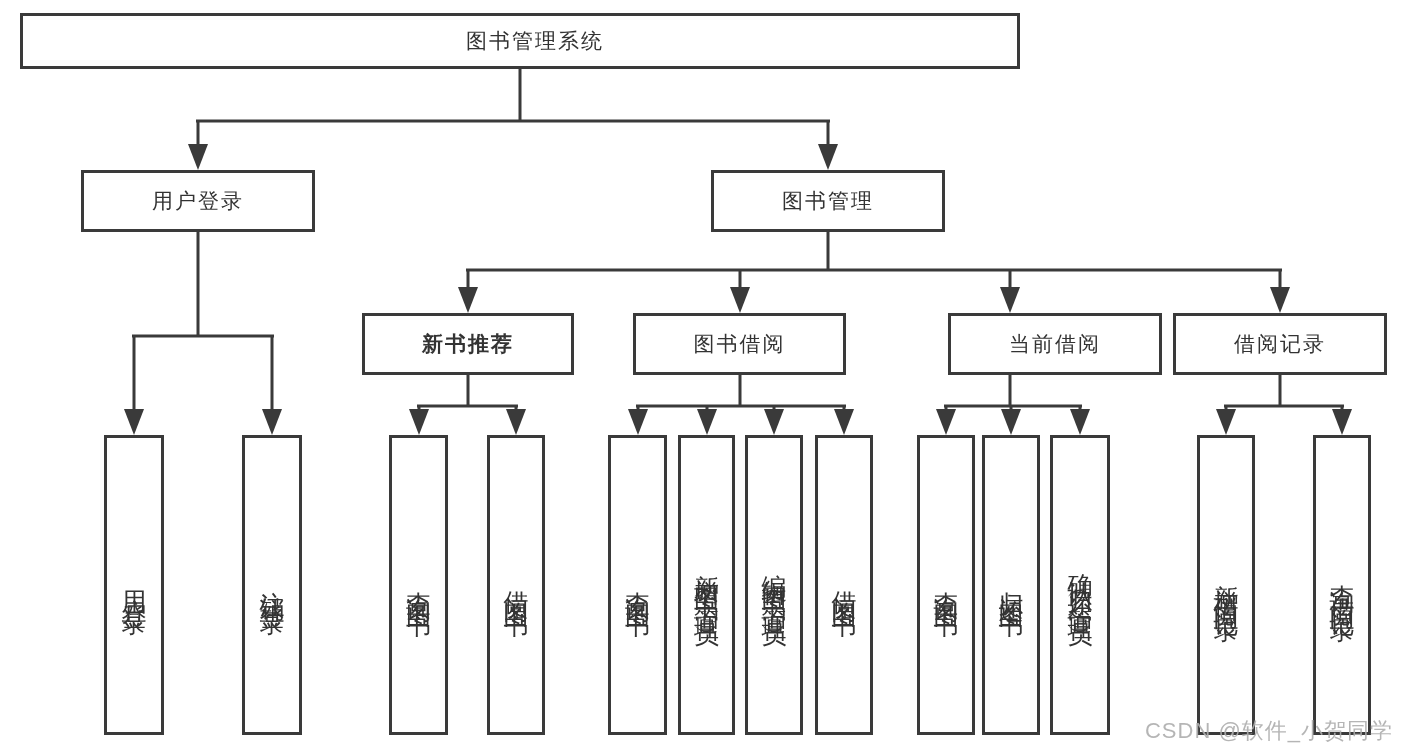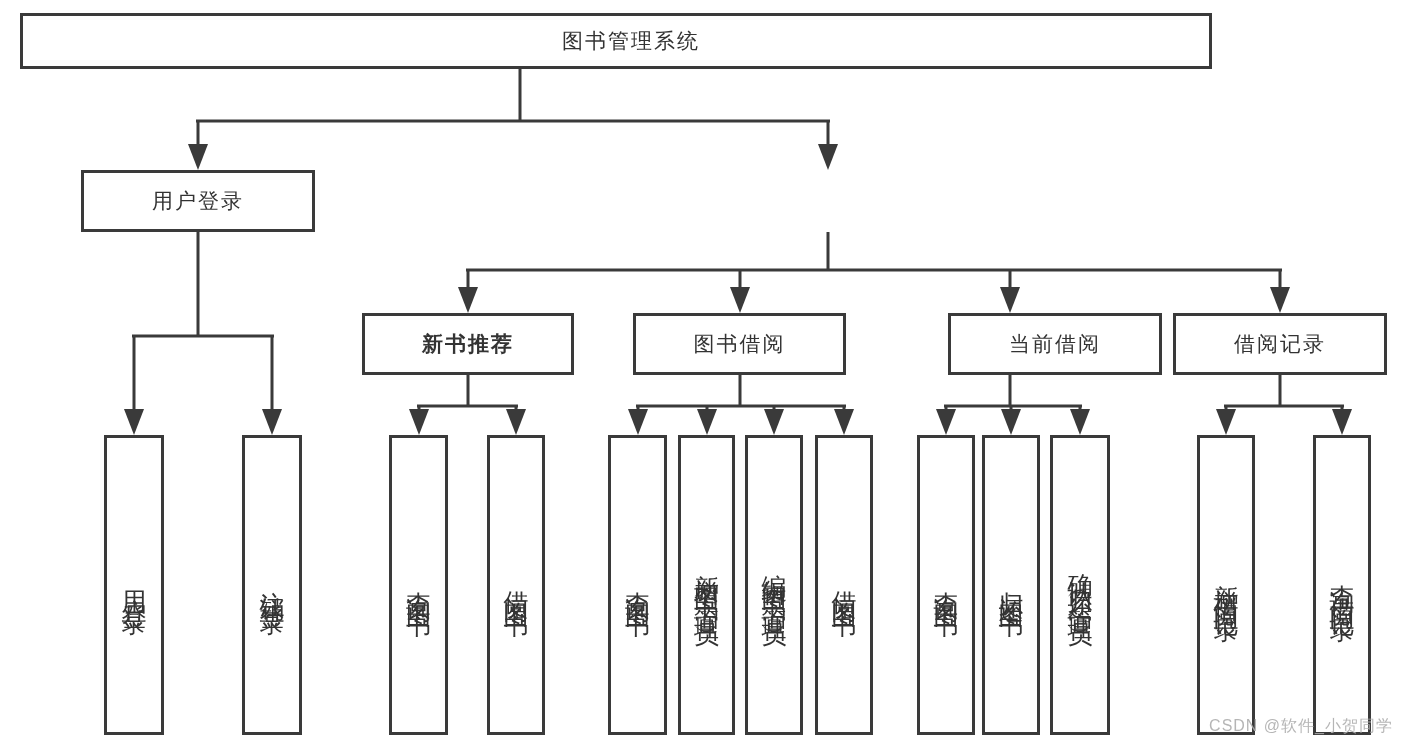--- a/index.html
+++ b/index.html
@@ -31,21 +31,21 @@
     white-space: nowrap;
   }
   .v-label {
     writing-mode: vertical-rl;
     text-orientation: mixed;
     font-size: 25px;
     letter-spacing: 7px;
     line-height: 1;
   }
   
-  .n-root   { left: 20px;   top: 13px;  width: 1192px; height: 56px; padding-left: 30px; }
+  .n-root   { left: 20px;   top: 13px;  width: 1000px; height: 56px; padding-left: 30px; }
   .n-l2a    { left: 81px;   top: 170px; width: 234px;  height: 62px; }
   .n-l2b    { left: 711px;  top: 170px; width: 234px;  height: 62px; }
   .n-l3a    { left: 362px;  top: 313px; width: 212px;  height: 62px; font-weight: bold; }
   .n-l3b    { left: 633px;  top: 313px; width: 213px;  height: 62px; }
   .n-l3c    { left: 903px;  top: 313px; width: 214px;  height: 62px; margin-left: 45px; }
   .n-l3d    { left: 1173px; top: 313px; width: 214px;  height: 62px; }
   .tall     { top: 435px; height: 300px; }
   .n-c1  { left: 104px;  width: 60px; }
   .n-c2  { left: 242px;  width: 60px; }
   .n-c3  { left: 389px;  width: 59px; }
@@ -72,21 +72,21 @@
     fill: none;
   }
   .connectors polygon {
     fill: #3a3a3a;
     stroke: none;
   }
   .watermark {
     position: absolute;
     right: 12px;
     top: 716px;
-    font-size: 16px;
+    font-size: 22px;
     letter-spacing: 1px;
     color: #aeaeae;
     opacity: 0.9;
     white-space: nowrap;
     z-index: 5;
   }
 </style>
 </head>
 <body>
 
@@ -135,20 +135,23 @@
     </g>
   </svg>
 
   <div class="box n-root">
     <span class="h-label">图书管理系统</span>
   </div>
 
   <div class="box n-l2a">
     <span class="h-label">用户登录</span>
   </div>
+  <div class="box n-l2b">
+    <span class="h-label">图书管理</span>
+  </div>
 
   <div class="box n-l3a">
     <span class="h-label">新书推荐</span>
   </div>
   <div class="box n-l3b">
     <span class="h-label">图书借阅</span>
   </div>
   <div class="box n-l3c">
     <span class="h-label">当前借阅</span>
   </div>

